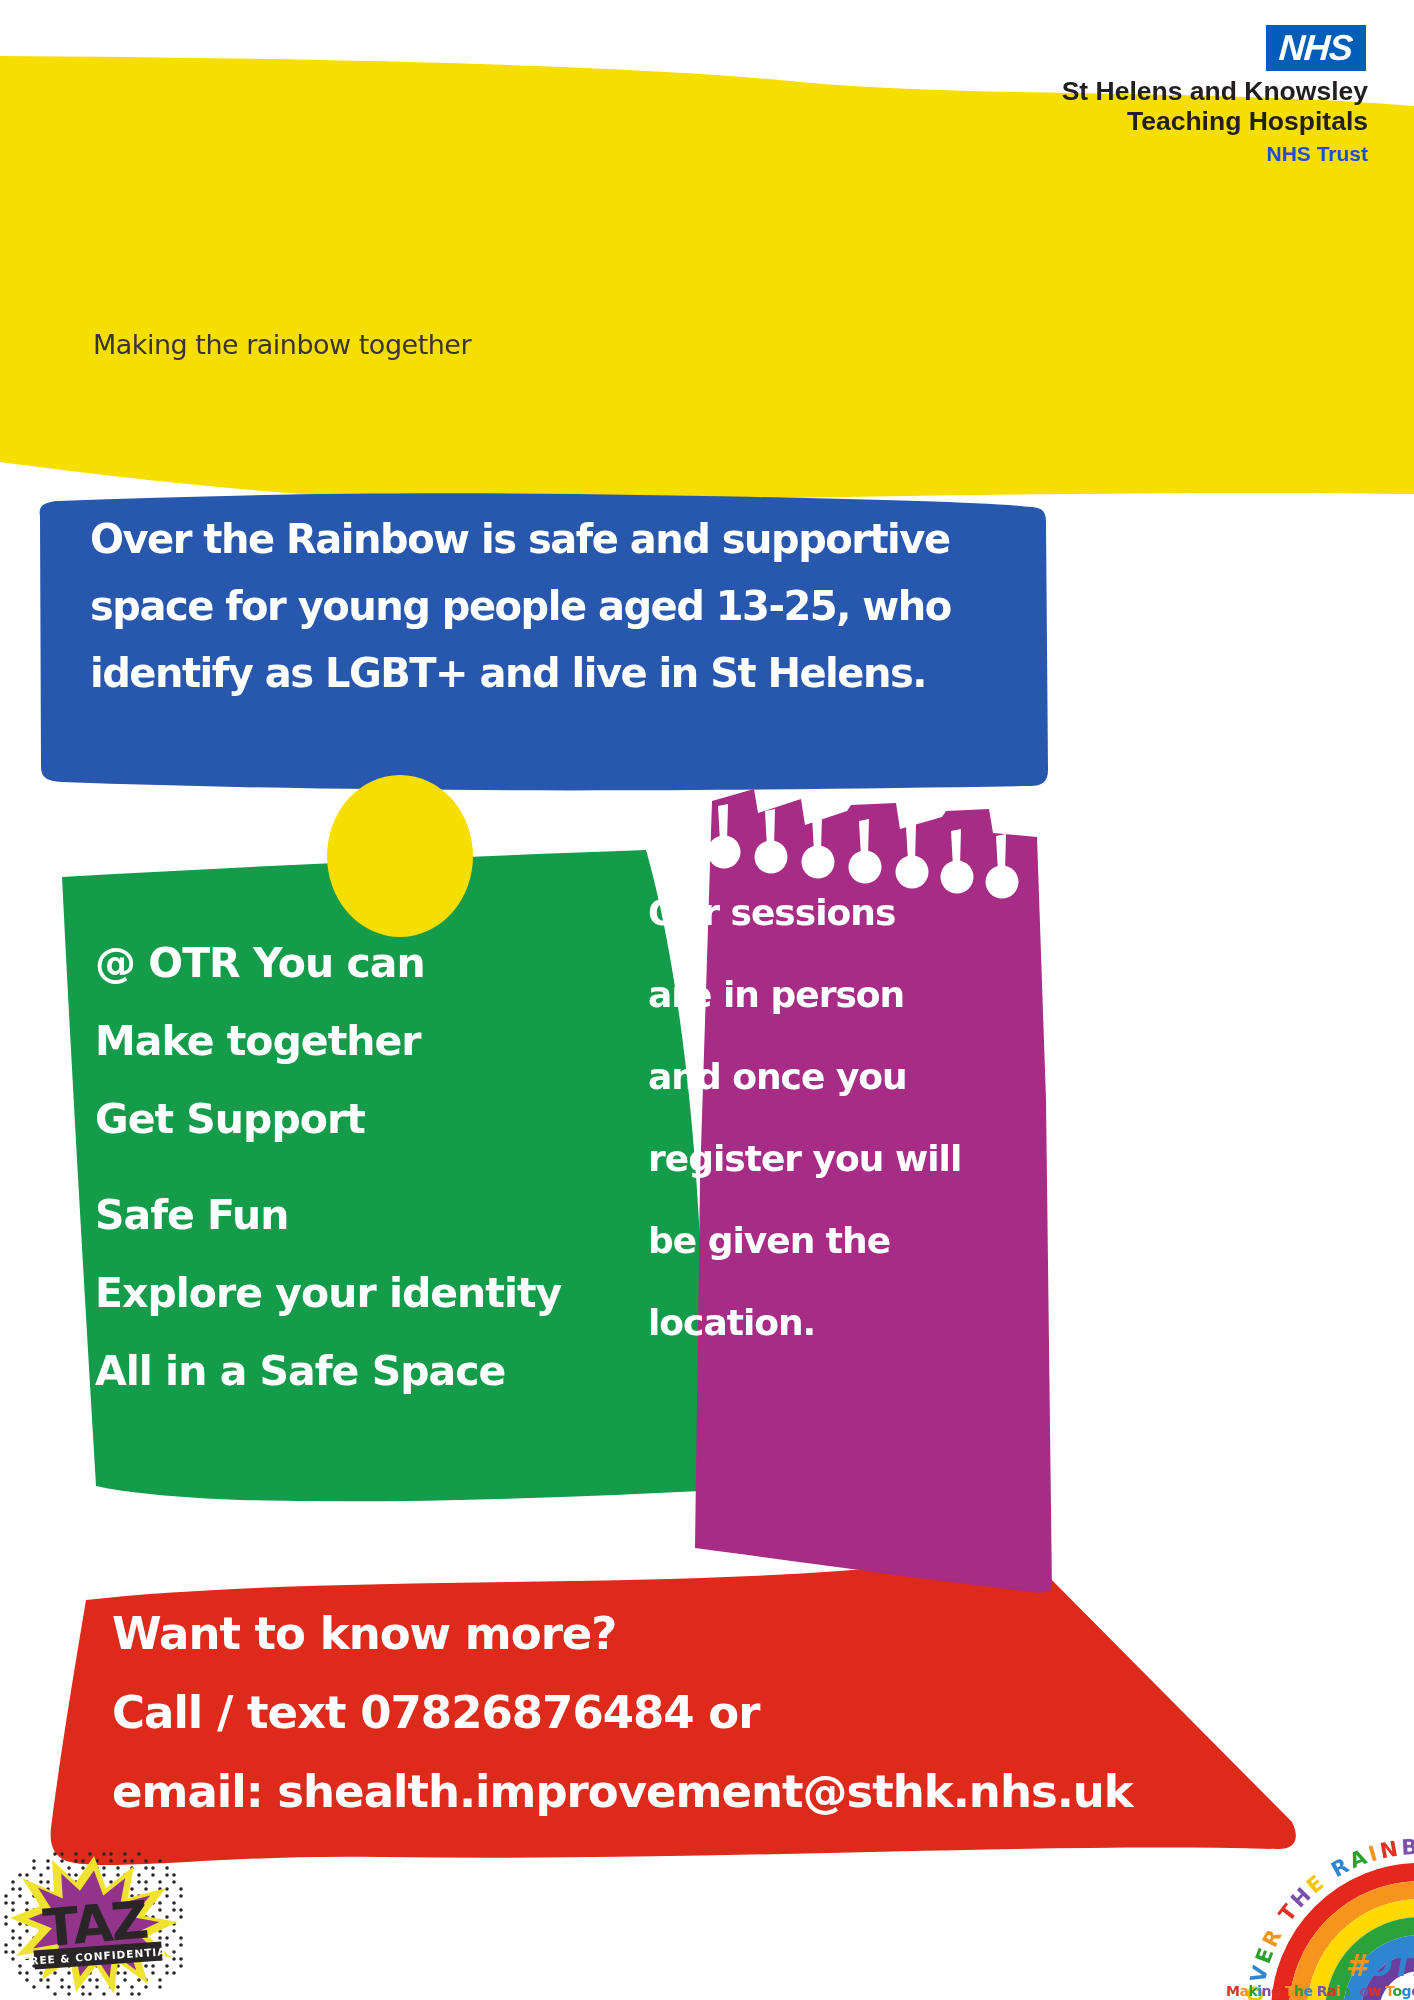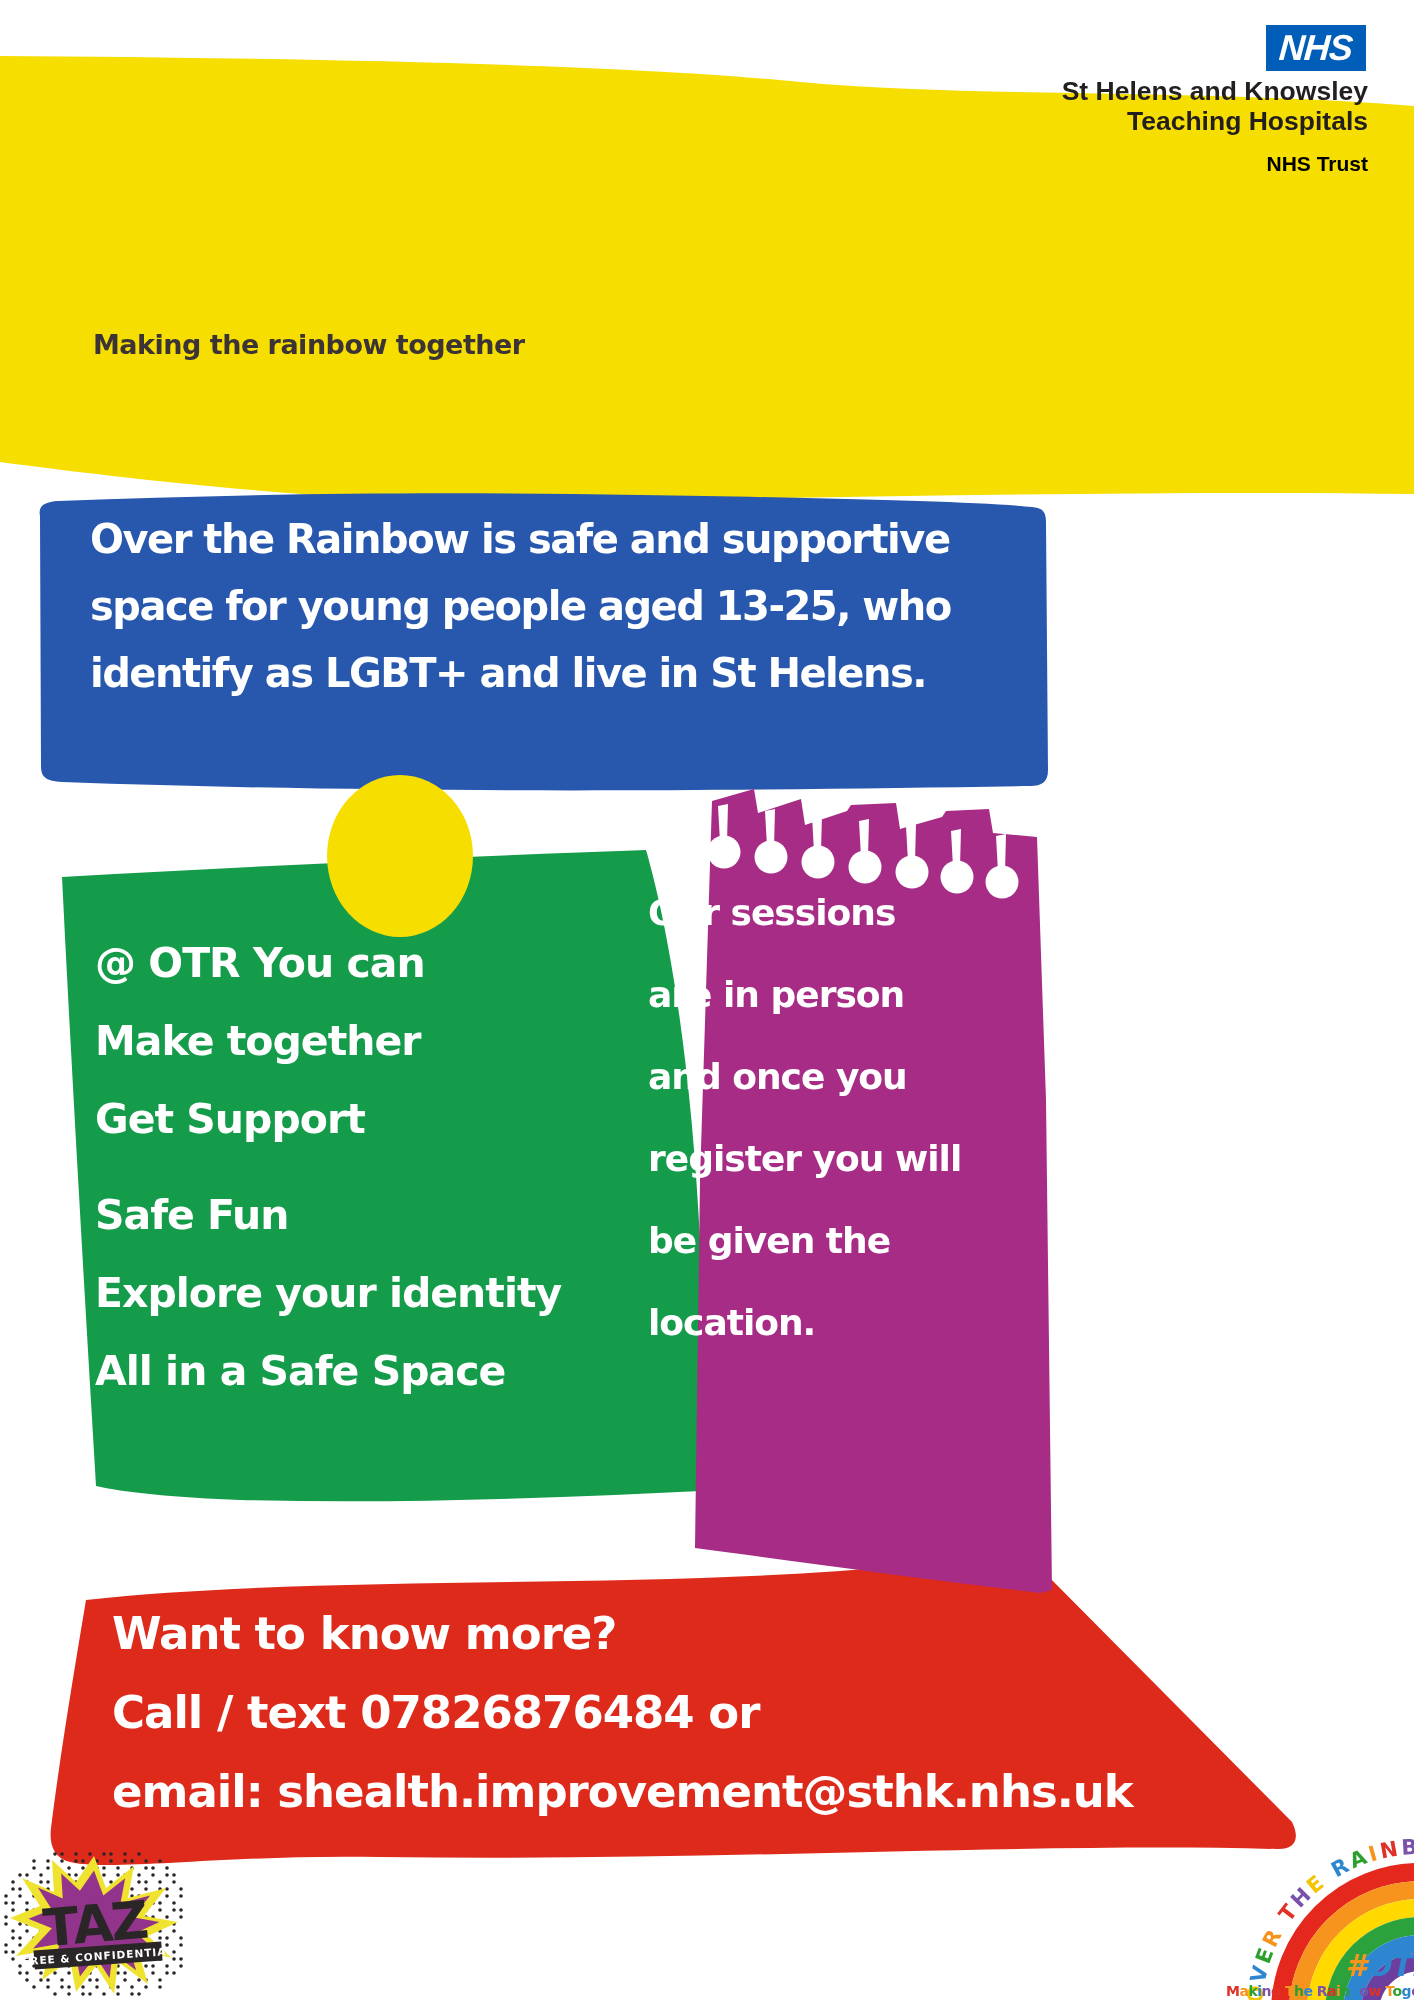--- a/index.html
+++ b/index.html
@@ -7,36 +7,36 @@
     position:relative;width:1414px;height:2000px;background:#ffffff;
     overflow:hidden;font-family:"DejaVu Sans",sans-serif;margin:0 auto;
   }
   .poster svg.bg{position:absolute;left:0;top:0;z-index:0;}
   .abs{position:absolute;z-index:2;}
   .title{
     left:90px;top:196px;font-size:72px;font-weight:bold;letter-spacing:-2px;
     color:#3b3335;white-space:nowrap;
   }
   .subtitle{
-    left:93px;top:329px;font-size:27px;font-weight:bold;letter-spacing:-0.5px;
+    left:93px;top:329px;font-size:27px;font-weight:normal;letter-spacing:-0.5px;
     color:#3b3335;white-space:nowrap;
   }
   .nhs-rect{
     left:1266px;top:25px;width:100px;height:46px;background:#005EB8;
     display:flex;align-items:center;justify-content:center;
   }
   .nhs-rect .nhs-word{
     color:#fff;font-family:"Liberation Sans",sans-serif;font-weight:bold;
     font-style:italic;font-size:36px;transform:skewX(-4deg);letter-spacing:-1px;
   }
   .nhs-org{
     right:46px;top:76px;text-align:right;font-family:"Liberation Sans",sans-serif;
     font-weight:bold;color:#231f20;font-size:26.5px;line-height:30px;white-space:nowrap;
   }
-  .nhs-org .trust{font-size:21px;color:#000000;margin-top:13px;}
+  .nhs-org .trust{font-size:21px;color:#1d4ed8;margin-top:3px;}
   .card-text{color:#ffffff;font-weight:bold;white-space:nowrap;}
   .intro{left:90px;top:506px;font-size:40px;line-height:67px;letter-spacing:-1.5px;}
   .activities{left:95px;top:924px;font-size:41px;line-height:78px;letter-spacing:-1px;}
   .activities .gap{margin-top:18px;}
   .sessions{left:648px;top:872px;font-size:36px;line-height:82px;letter-spacing:-1px;}
   .contact{left:112px;top:1594px;font-size:45px;line-height:79px;letter-spacing:-1px;}
 </style>
 </head>
 <body>
 

